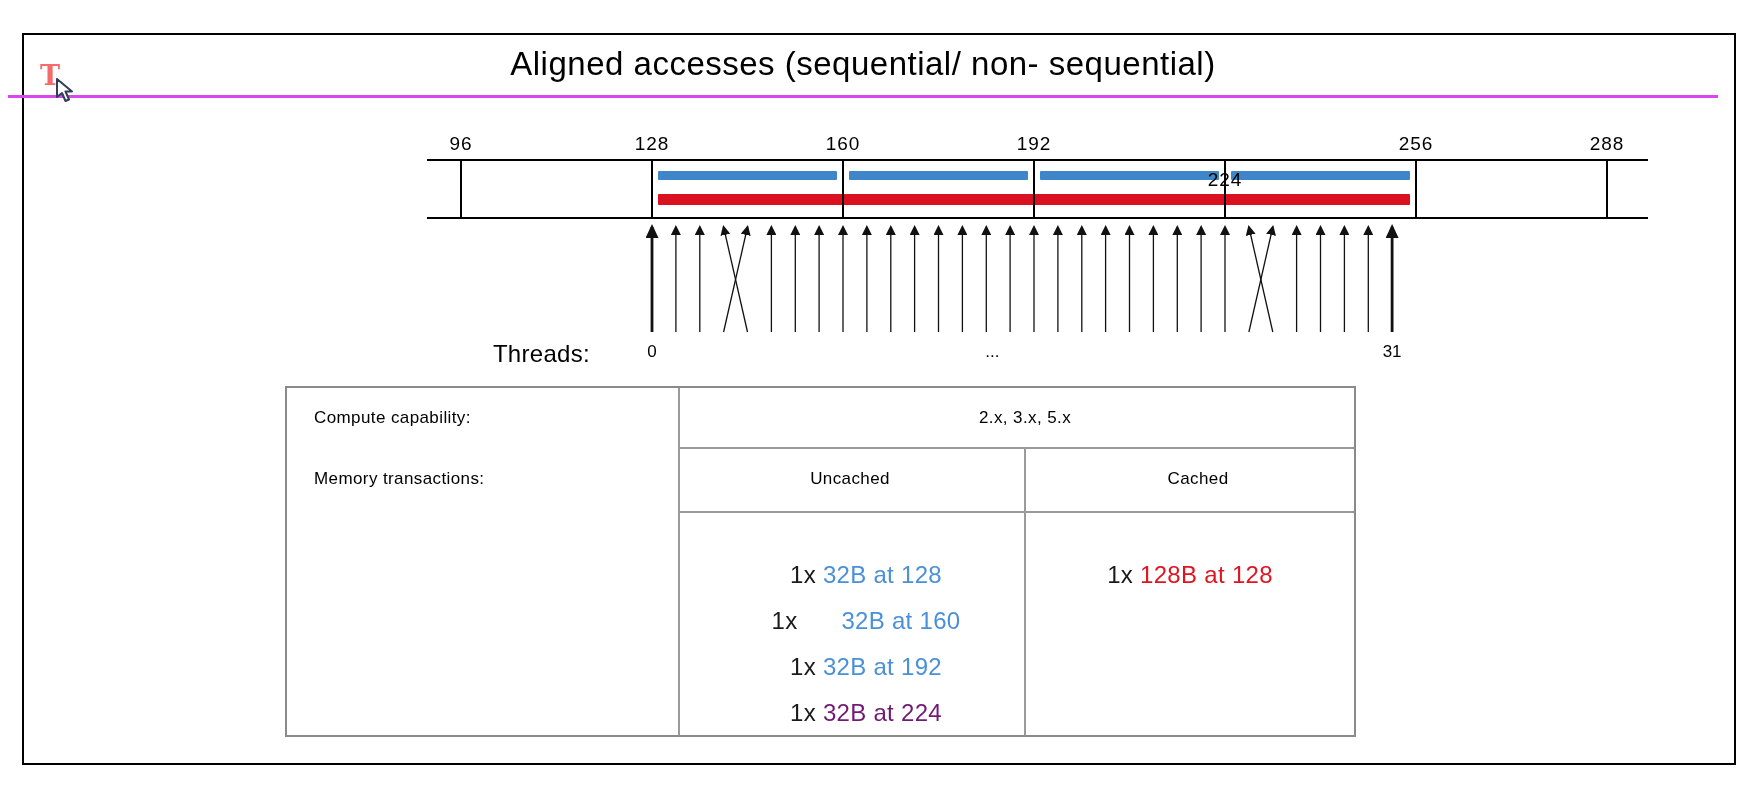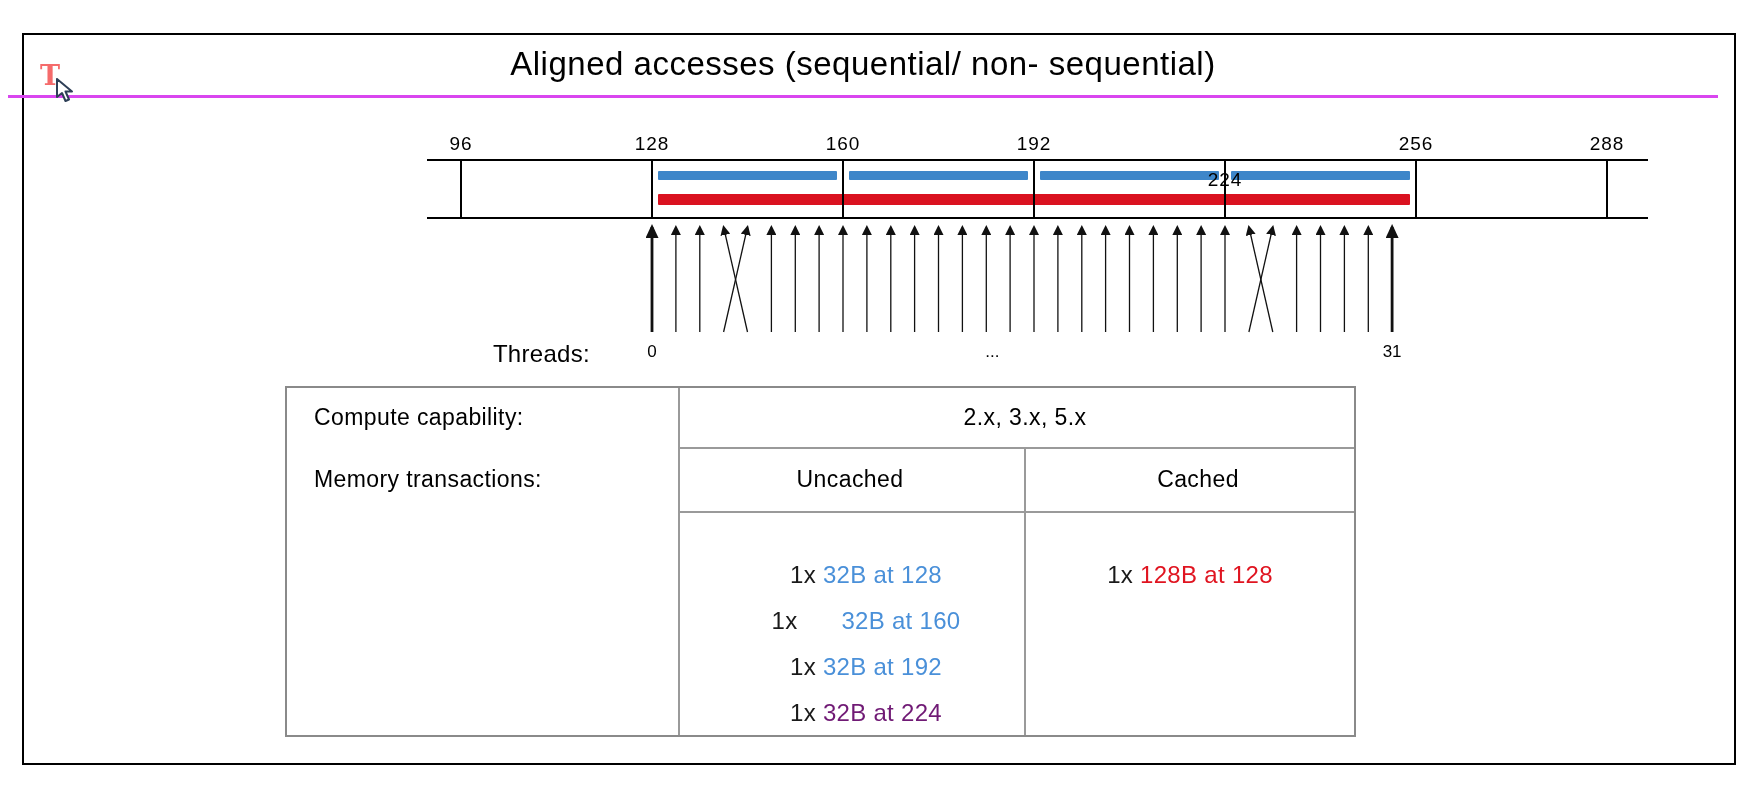--- a/index.html
+++ b/index.html
@@ -36,21 +36,21 @@
   
   #arrows{position:absolute;left:0;top:0;pointer-events:none;}
 
   
   #cap-table{position:absolute;left:285px;top:386px;width:1067px;height:347px;border:2px solid #8a8a8a;background:#fff;}
   .tline{position:absolute;background:#9a9a9a;}
   #tl-v1{left:391px;top:0;width:2px;height:347px;}
   #tl-h1{left:391px;top:59px;width:676px;height:2px;}
   #tl-h2{left:391px;top:123px;width:676px;height:2px;}
   #tl-v2{left:737px;top:59px;width:2px;height:288px;}
-  .tcell{position:absolute;display:flex;align-items:center;font-size:23px;letter-spacing:.4px;}
+  .tcell{position:absolute;display:flex;align-items:center;font-size:17px;letter-spacing:.4px;}
   .tcell.center{justify-content:center;padding-left:8px;}
   #cell-cc-label{left:27px;top:0;width:360px;height:59px;}
   #cell-mt-label{left:27px;top:59px;width:360px;height:64px;}
   #cell-cc-value{left:393px;top:0;width:674px;height:59px;}
   #cell-uncached-hdr{left:393px;top:59px;width:324px;height:64px;}
   #cell-cached-hdr{left:739px;top:59px;width:328px;height:64px;}
   .tbody-col{position:absolute;top:123px;height:224px;display:flex;flex-direction:column;align-items:center;
              padding-top:50px;box-sizing:border-box;gap:18px;}
   #col-uncached{left:393px;width:372px;}
   #col-cached{left:739px;width:328px;}

